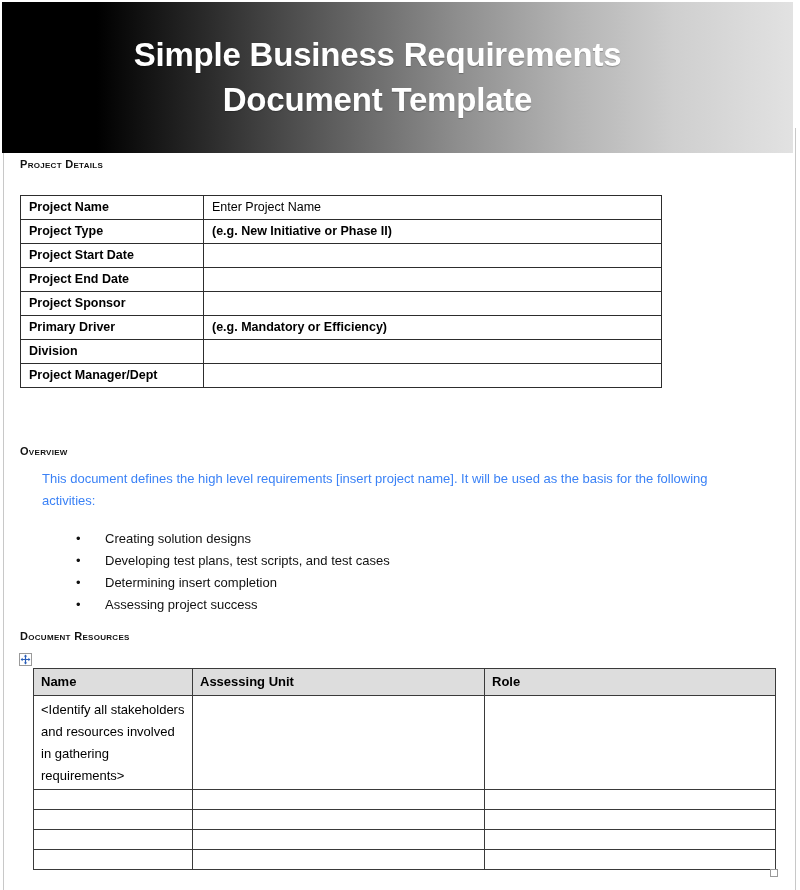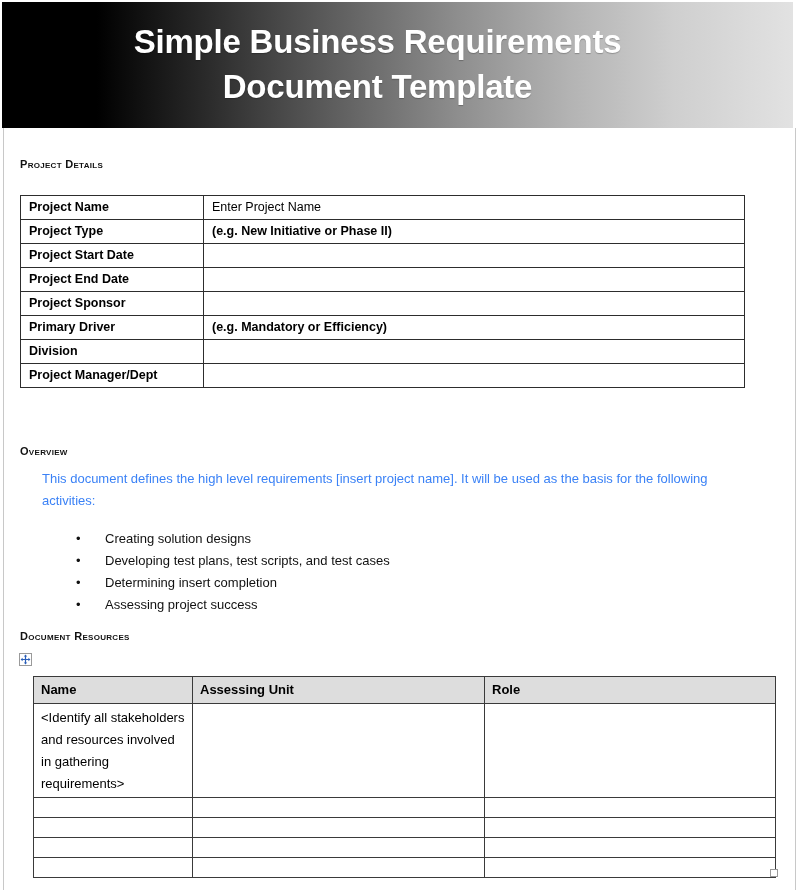--- a/index.html
+++ b/index.html
@@ -40,21 +40,21 @@
     height: 762px;
     background: #c8c8c8;
   }
 
   
   .banner {
     position: absolute;
     left: 2px;
     top: 2px;
     width: 791px;
-    height: 126px;
+    height: 151px;
     background: linear-gradient(to right,
                 #000000 0%,
                 #000000 12%,
                 #2b2b2b 26%,
                 #5e5e5e 42%,
                 #8f8f8f 58%,
                 #b4b4b4 72%,
                 #cfcfcf 85%,
                 #dedede 97%,
                 #e2e2e2 100%);
@@ -85,21 +85,21 @@
     letter-spacing: 0.3px;
     color: #111111;
     white-space: nowrap;
   }
 
   
   .details-table {
     position: absolute;
     left: 20px;
     top: 195px;
-    width: 725px;
+    width: 642px;
     border-collapse: collapse;
     table-layout: fixed;
   }
   .details-table td {
     border: 1.4px solid #2d2d2d;
     height: 23px;
     padding: 0 0 0 8px;
     font-size: 12.5px;
     line-height: 23px;
     vertical-align: middle;
@@ -149,21 +149,20 @@
     top: 0;
     font-size: 13px;
     line-height: 22px;
   }
 
   
   .resources-wrap {
     position: absolute;
     left: 33px;
     top: 668px;
-    margin-top: 8px;
   }
   .resources-table {
     border-collapse: collapse;
     table-layout: fixed;
     width: 742px;
   }
   .resources-table th,
   .resources-table td {
     border: 1.4px solid #3a3a3a;
     box-sizing: border-box;

